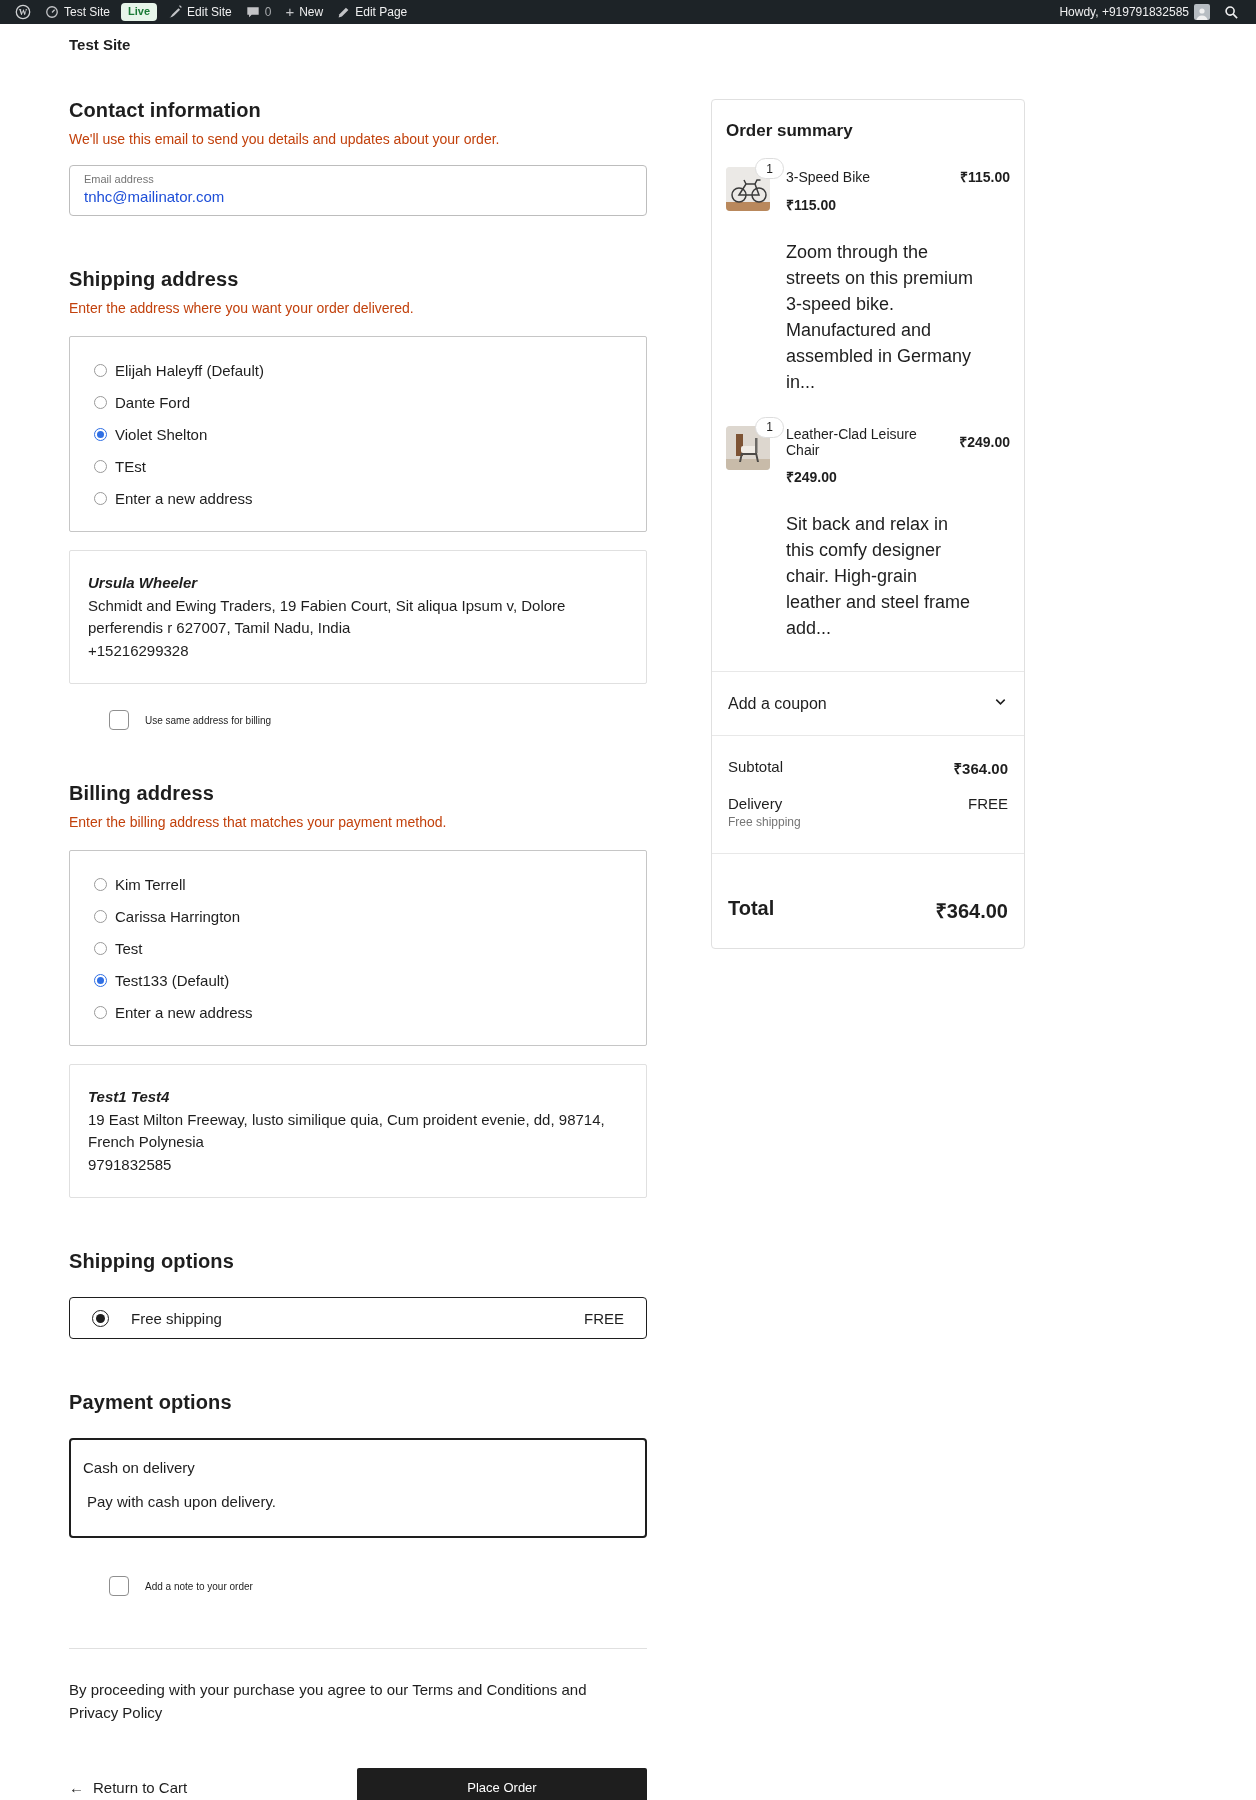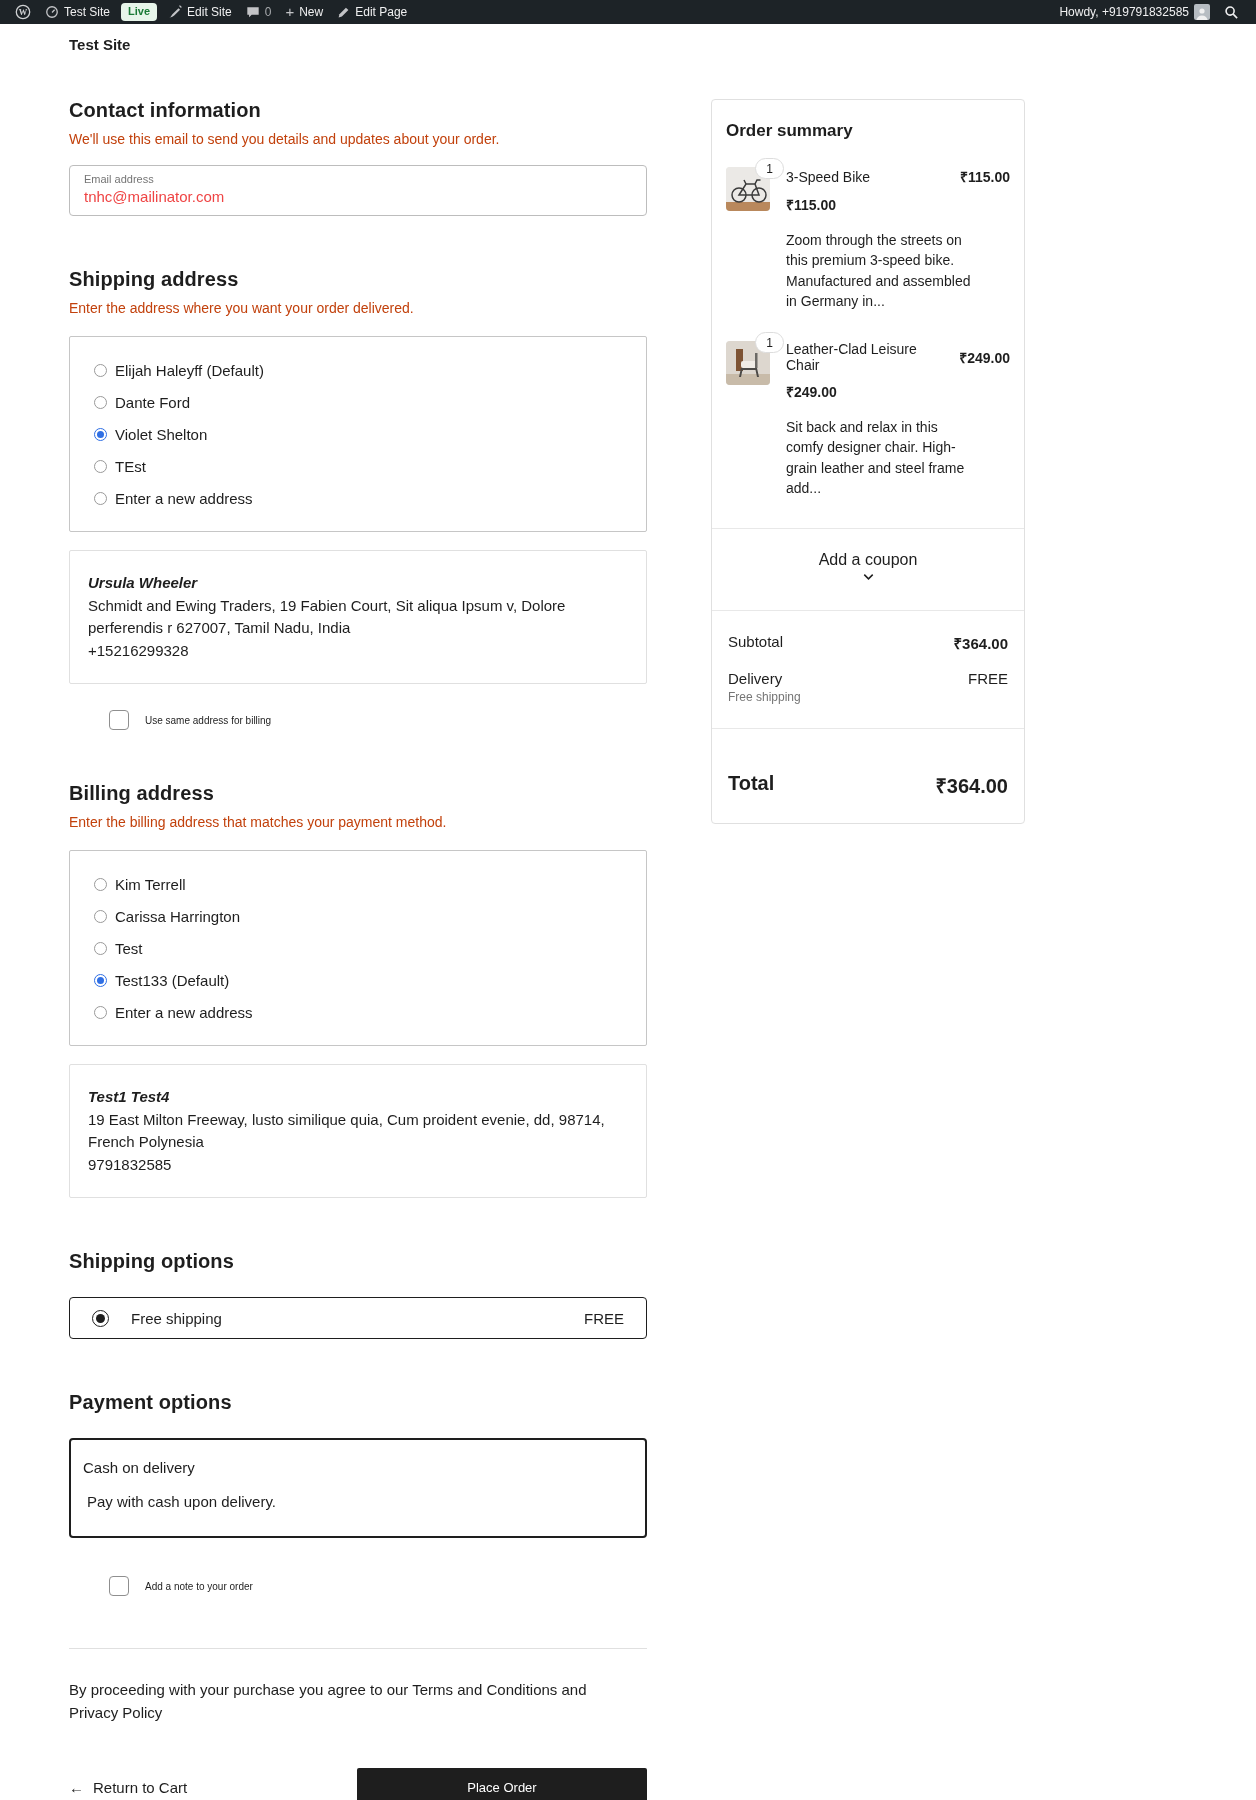--- a/index.html
+++ b/index.html
@@ -36,21 +36,21 @@
   h2.sec{ font-size:20px; font-weight:600; letter-spacing:.1px; }
   .sec-desc{ font-size:14px; margin-top:9px; color:#c2410c; }
   .section{ margin-bottom:52px; }
 
   
   .field{
     border:1px solid #bdbdbd; border-radius:4px; padding:7px 14px 9px; margin-top:18px; background:#fff;
   }
   .field-label{ display:block; font-size:11px; color:#757575; }
   .field input{
-    border:none; outline:none; width:100%; font-size:15px; color:#ef4444;
+    border:none; outline:none; width:100%; font-size:15px; color:#1d4ed8;
     font-family:"Liberation Sans", sans-serif; margin-top:3px; background:transparent;
   }
 
   
   .radio-box{ border:1px solid #c6c6c6; border-radius:2px; padding:17px 24px; margin-top:20px; }
   .opt{ display:flex; align-items:center; gap:8px; padding:7.5px 0; font-size:15px; cursor:pointer; }
   .radio{
     width:13px; height:13px; border-radius:50%; border:1px solid #9a9a9a; flex:none; position:relative; background:#fff;
   }
   .opt.selected .radio{ border-color:#2f6fe4; }
@@ -106,24 +106,24 @@
   .qty-badge{
     position:absolute; top:-9px; right:-14px; min-width:29px; height:21px; padding:0 9px;
     background:#fff; border:1px solid #ddd; border-radius:11px; font-size:12px;
     display:flex; align-items:center; justify-content:center;
   }
   .item-body{ flex:1; min-width:0; }
   .item-head{ display:flex; justify-content:space-between; align-items:center; gap:8px; }
   .item-name{ font-size:14px; }
   .item-price{ font-size:14px; font-weight:600; white-space:nowrap; }
   .unit-price{ font-size:14px; font-weight:700; margin-top:9px; }
-  .item-desc{ font-size:14px; line-height:1.45; margin-top:16px; max-width:188px; }
+  .item-desc{ font-size:18px; line-height:1.45; margin-top:25px; max-width:188px; }
 
   .sum-div{ border:none; border-top:1px solid #e8e8e8; margin:0 -14px; }
-  .coupon-row{ display:flex; align-items:center; justify-content:space-between; padding:22px 2px; font-size:16px; cursor:pointer;flex-direction:column; }
+  .coupon-row{ display:flex; align-items:center; justify-content:space-between; padding:22px 2px; font-size:16px; cursor:pointer; }
   .totals{ padding:22px 2px 2px; }
   .tot-row{ display:flex; justify-content:space-between; font-size:15px; }
   .tot-row + .tot-row{ margin-top:17px; }
   .tot-value{ font-weight:600; }
   .tot-free{ font-weight:400; }
   .tot-note{ font-size:12px; color:#757575; margin-top:3px; }
   .grand{ margin-top:22px; padding:21px 2px 0; }
   .grand .tot-row{ font-size:20px; font-weight:700; }
 </style>
 </head>

